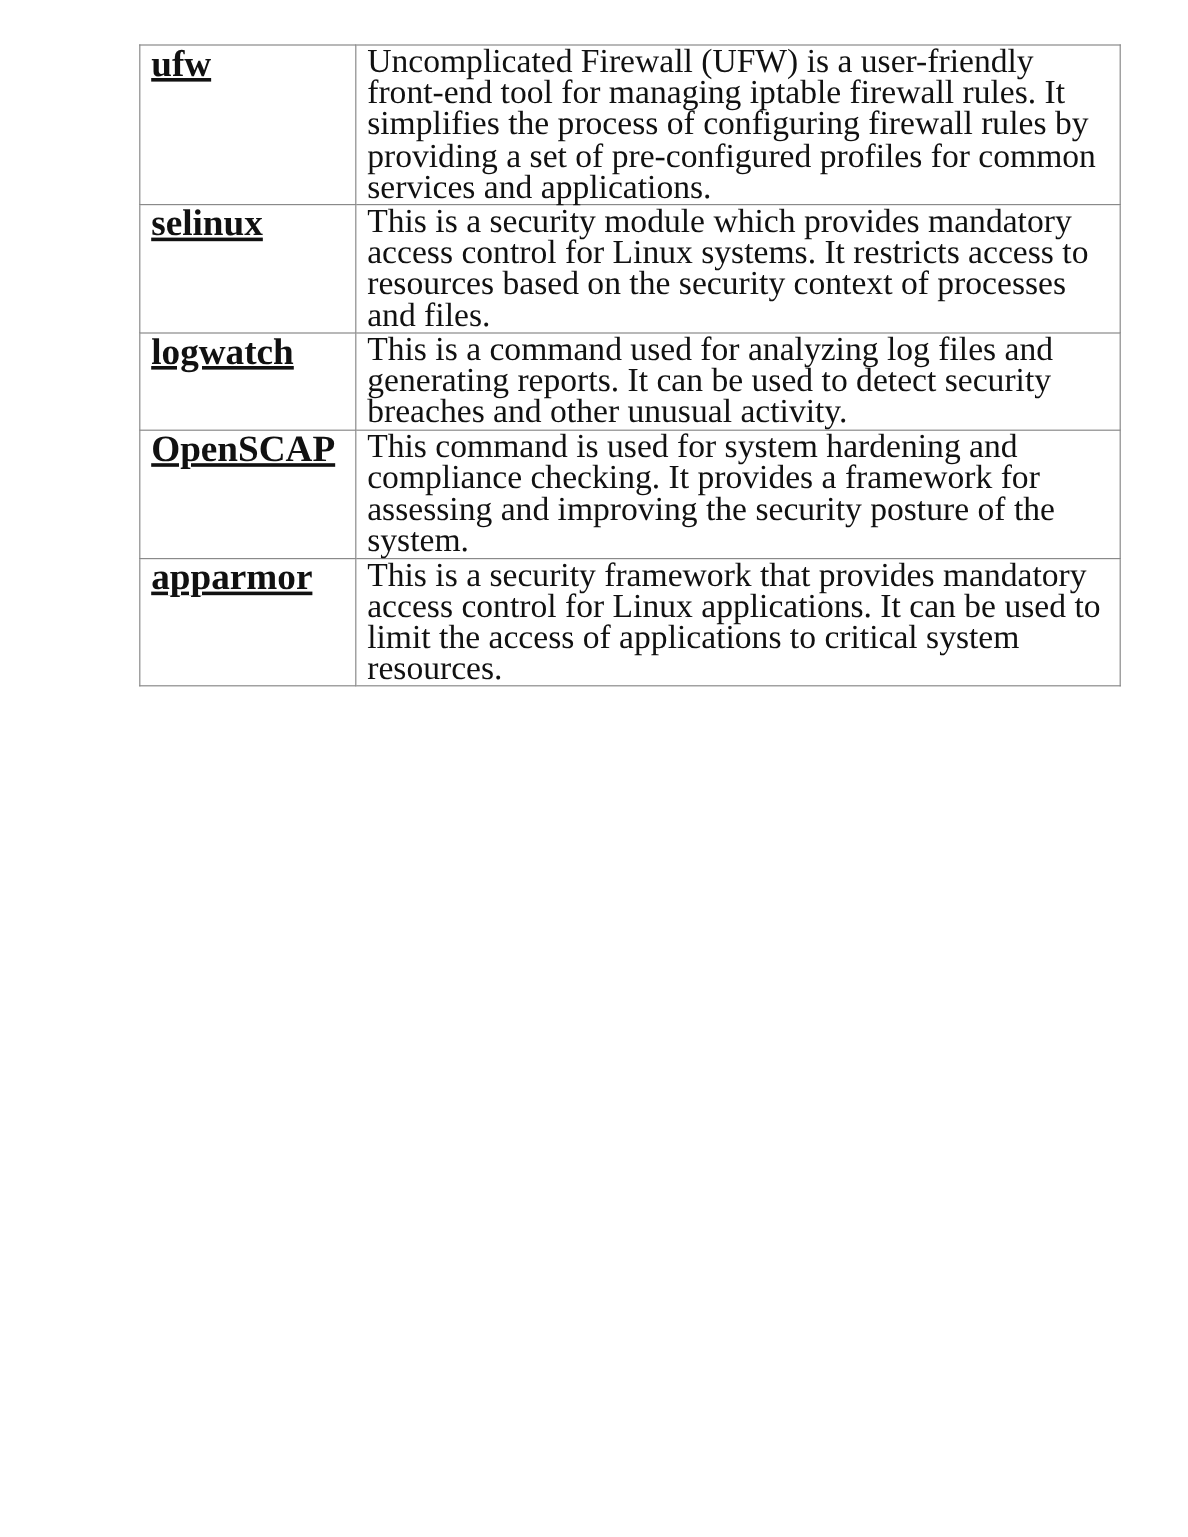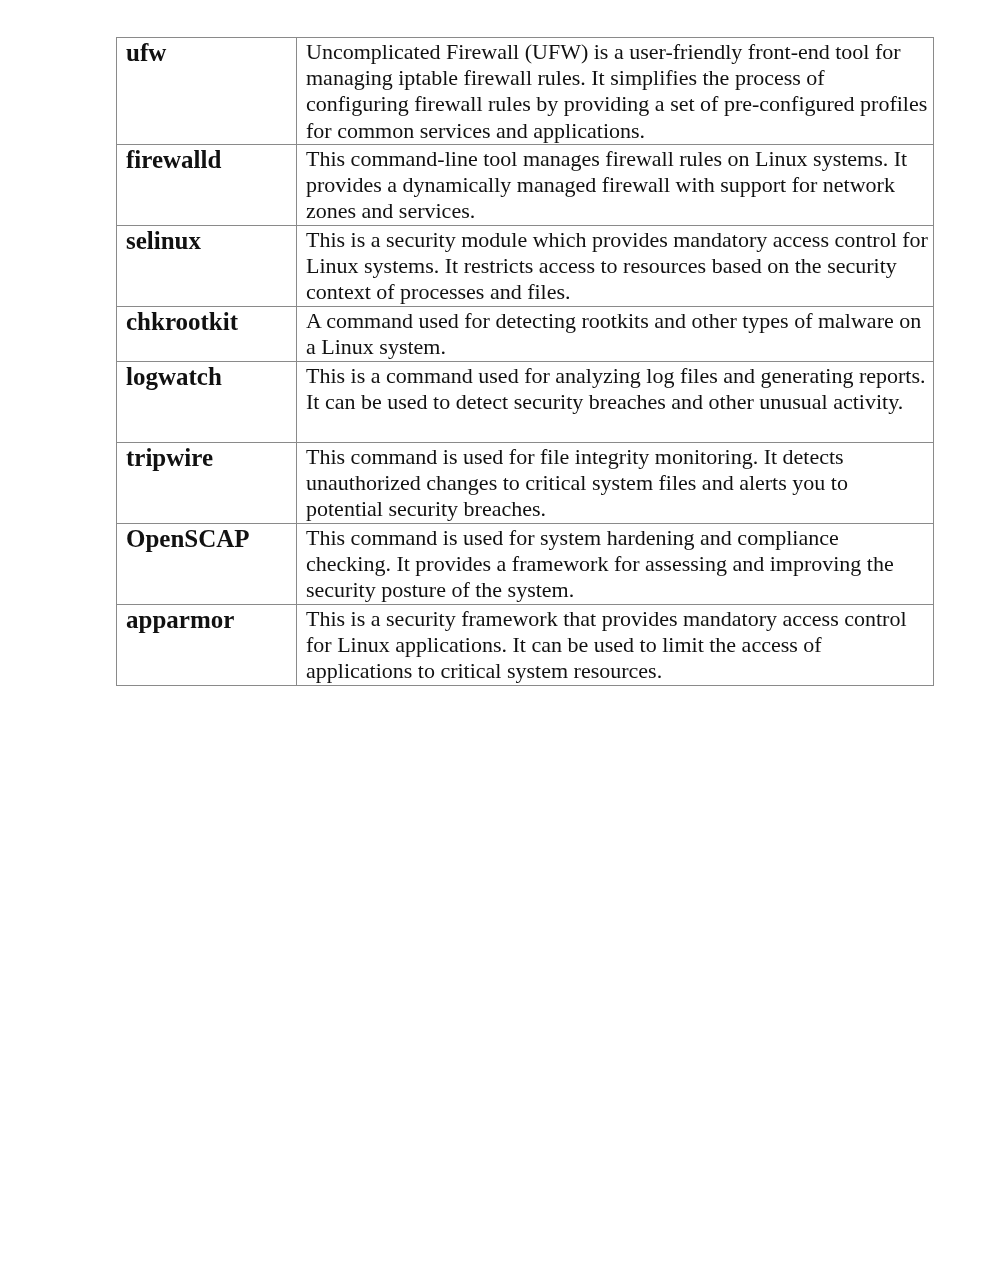--- a/index.html
+++ b/index.html
@@ -14,26 +14,27 @@
     }
     .tbl td {
       border: 1px solid #8a8a8a;
       vertical-align: top;
       padding: 0;
     }
     .tbl col.c1 { width: 180px; }
     .tbl col.c2 { width: 637px; }
     .cmd {
       font-weight: bold;
-      font-size: 25px;
+      font-size: 31px;
       line-height: 26px;
       padding: 2px 0 0 9px !important;
+      text-decoration: underline;
     }
     .desc {
-      font-size: 22px;
+      font-size: 28px;
       line-height: 26.2px;
       padding: 1px 4px 0 9px !important;
     }
     tr.r3 td { height: 103px; }
     tr.r2 td { height: 78px; }
     tr.r1b td { height: 52px; }
   </style>
 </head>
 <body>
 
@@ -41,38 +42,26 @@
   <colgroup>
       <col class="c1">
       <col class="c2">
     </colgroup>
   <tbody>
     <tr class="r3">
       <td class="cmd">ufw</td>
       <td class="desc">Uncomplicated Firewall (UFW) is a user-friendly front-end tool for managing iptable firewall rules. It simplifies the process of configuring firewall rules by providing a set of pre-configured profiles for common services and applications.</td>
     </tr>
     <tr class="r2">
-      <td class="cmd">firewalld</td>
-      <td class="desc">This command-line tool manages firewall rules on Linux systems. It provides a dynamically managed firewall with support for network zones and services.</td>
-    </tr>
-    <tr class="r2">
       <td class="cmd">selinux</td>
       <td class="desc">This is a security module which provides mandatory access control for Linux systems. It restricts access to resources based on the security context of processes and files.</td>
-    </tr>
-    <tr class="r1b">
-      <td class="cmd">chkrootkit</td>
-      <td class="desc">A command used for detecting rootkits and other types of malware on a Linux system.</td>
     </tr>
     <tr class="r2">
       <td class="cmd">logwatch</td>
       <td class="desc">This is a command used for analyzing log files and generating reports. It can be used to detect security breaches and other unusual activity.</td>
-    </tr>
-    <tr class="r2">
-      <td class="cmd">tripwire</td>
-      <td class="desc">This command is used for file integrity monitoring. It detects unauthorized changes to critical system files and alerts you to potential security breaches.</td>
     </tr>
     <tr class="r2">
       <td class="cmd">OpenSCAP</td>
       <td class="desc">This command is used for system hardening and compliance checking. It provides a framework for assessing and improving the security posture of the system.</td>
     </tr>
     <tr class="r2">
       <td class="cmd">apparmor</td>
       <td class="desc">This is a security framework that provides mandatory access control for Linux applications. It can be used to limit the access of applications to critical system resources.</td>
     </tr>
   </tbody>

